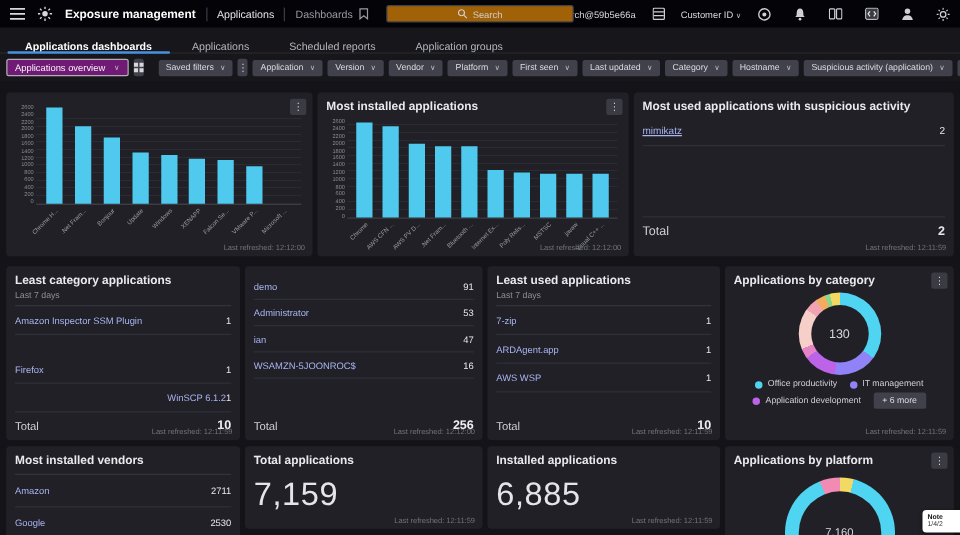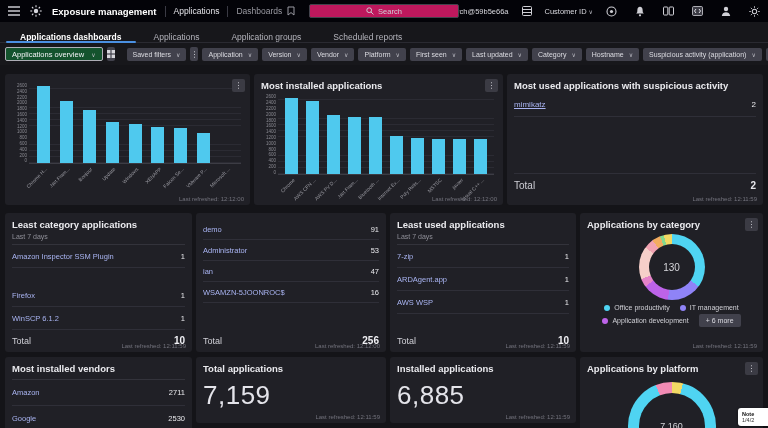--- a/index.html
+++ b/index.html
@@ -7,33 +7,33 @@
   #app{position:relative;width:768px;height:428px;overflow:hidden;background:#141418;
        font-family:"Liberation Sans",sans-serif;color:#e8e8ec;}
   
   .topbar{height:22px;background:#030308;display:flex;align-items:center;padding:0 8px;position:relative;}
   .topbar .sep{width:1px;height:11px;background:#3a3a44;margin:0 8px;}
   .brand{font-size:9.5px;font-weight:bold;color:#fff;margin-left:5px;white-space:nowrap;}
   .nav-item{font-size:8.5px;color:#e3e3e8;white-space:nowrap;}
   .nav-item.dim{color:#9a9aa2;}
   .icon-btn{display:inline-flex;align-items:center;justify-content:center;margin:0 5px;}
   .search-box{position:absolute;left:50%;top:4px;transform:translateX(-50%);width:150px;height:14px;
-      background:#be185d;border:1px solid #43434c;border-radius:2px;display:flex;align-items:center;justify-content:center;gap:4px;}
+      background:#a16207;border:1px solid #43434c;border-radius:2px;display:flex;align-items:center;justify-content:center;gap:4px;}
   .search-box span{font-size:7.5px;color:#cfcfd5;}
   .top-right{margin-left:auto;display:flex;align-items:center;gap:8px;}
   .top-right .txt{font-size:7.5px;color:#d8d8de;white-space:nowrap;}
   .chev{font-size:6px;color:#b8b8c0;margin-left:2px;}
   
   .tabbar{height:21px;background:#17171b;border-bottom:1px solid #2a2a31;display:flex;align-items:flex-end;padding-left:6px;gap:4px;}
   .tab{display:flex;align-items:center;padding:0 14px;font-size:8.5px;color:#b4b4bc;position:relative;cursor:pointer;}
   .tab.active{color:#fff;font-weight:bold;}
   .tab.active::after{content:"";position:absolute;left:0;right:0;bottom:-1px;height:2px;background:#4a90e2;border-radius:1px;}
   
   .filterbar{height:22px;display:flex;align-items:center;padding:0 5px;gap:4px;background:#17171b;}
-  .view-select{height:14px;border:1px solid #aeaeb6;border-radius:2px;background:#14532d;display:flex;align-items:center;
+  .view-select{height:14px;border:1px solid #aeaeb6;border-radius:2px;background:#701a75;display:flex;align-items:center;
       padding:0 6px;font-size:7.5px;color:#f2f2f5;gap:5px;white-space:nowrap;}
   .sq-btn{width:14px;height:14px;background:#41414c;border-radius:2px;display:flex;align-items:center;justify-content:center;color:#d6d6dc;font-size:8px;}
   .chip{height:13px;background:#41414c;border-radius:2px;display:flex;align-items:center;padding:0 6px;
       font-size:7px;color:#dcdce2;gap:3px;white-space:nowrap;}
   
   .content{padding:9px 5px 0 5px;}
   .row{display:grid;gap:4px;margin-bottom:8px;}
   .row1{grid-template-columns:245px 249px 1fr;height:131px;}
   .row2{grid-template-columns:187px 190px 186px 1fr;height:136px;}
   .row3{grid-template-columns:187px 190px 186px 1fr;align-items:start;margin-bottom:0;}
@@ -193,22 +193,22 @@
               <line x1="8.8" y1="3.2" x2="10" y2="2"></line>
             </g>
           </svg>
       </span>
     </div>
   </div>
 
   <div class="tabbar" id="tabs">
       <div class="tab active">Applications dashboards</div>
       <div class="tab">Applications</div>
+      <div class="tab">Scheduled reports</div>
       <div class="tab">Application groups</div>
-      <div class="tab">Scheduled reports</div>
     </div>
 
   <div class="filterbar">
     <div class="view-select">
       <span>Applications overview</span>
         <span class="chev">∨</span>
     </div>
     <div class="sq-btn">
       <svg width="8" height="8" viewBox="0 0 8 8">
           <rect x="0" y="0" width="3.4" height="3.4" fill="#d6d6dc"></rect>
@@ -465,21 +465,21 @@
         <div class="panel-sub">Last 7 days</div>
         <div class="t-rows" id="rows-least-installed">
             <div class="t-row" style="height: 23px;">
               <span class="lbl">Amazon Inspector SSM Plugin</span>
               <span class="val">1</span>
             </div>
             <div class="t-row" style="height: 23px; margin-top: 16px;">
               <span class="lbl">Firefox</span>
               <span class="val">1</span>
             </div>
-            <div class="t-row" style="height: 23px;">
+            <div class="t-row" style="height: 23px; justify-content: flex-end;">
               <span class="lbl">WinSCP 6.1.2</span>
               <span class="val">1</span>
             </div>
           </div>
         <div class="total-row">
           <span class="lbl">Total</span>
           <span class="val">10</span>
         </div>
         <div class="refreshed">Last refreshed: 12:11:59</div>
       </div>

